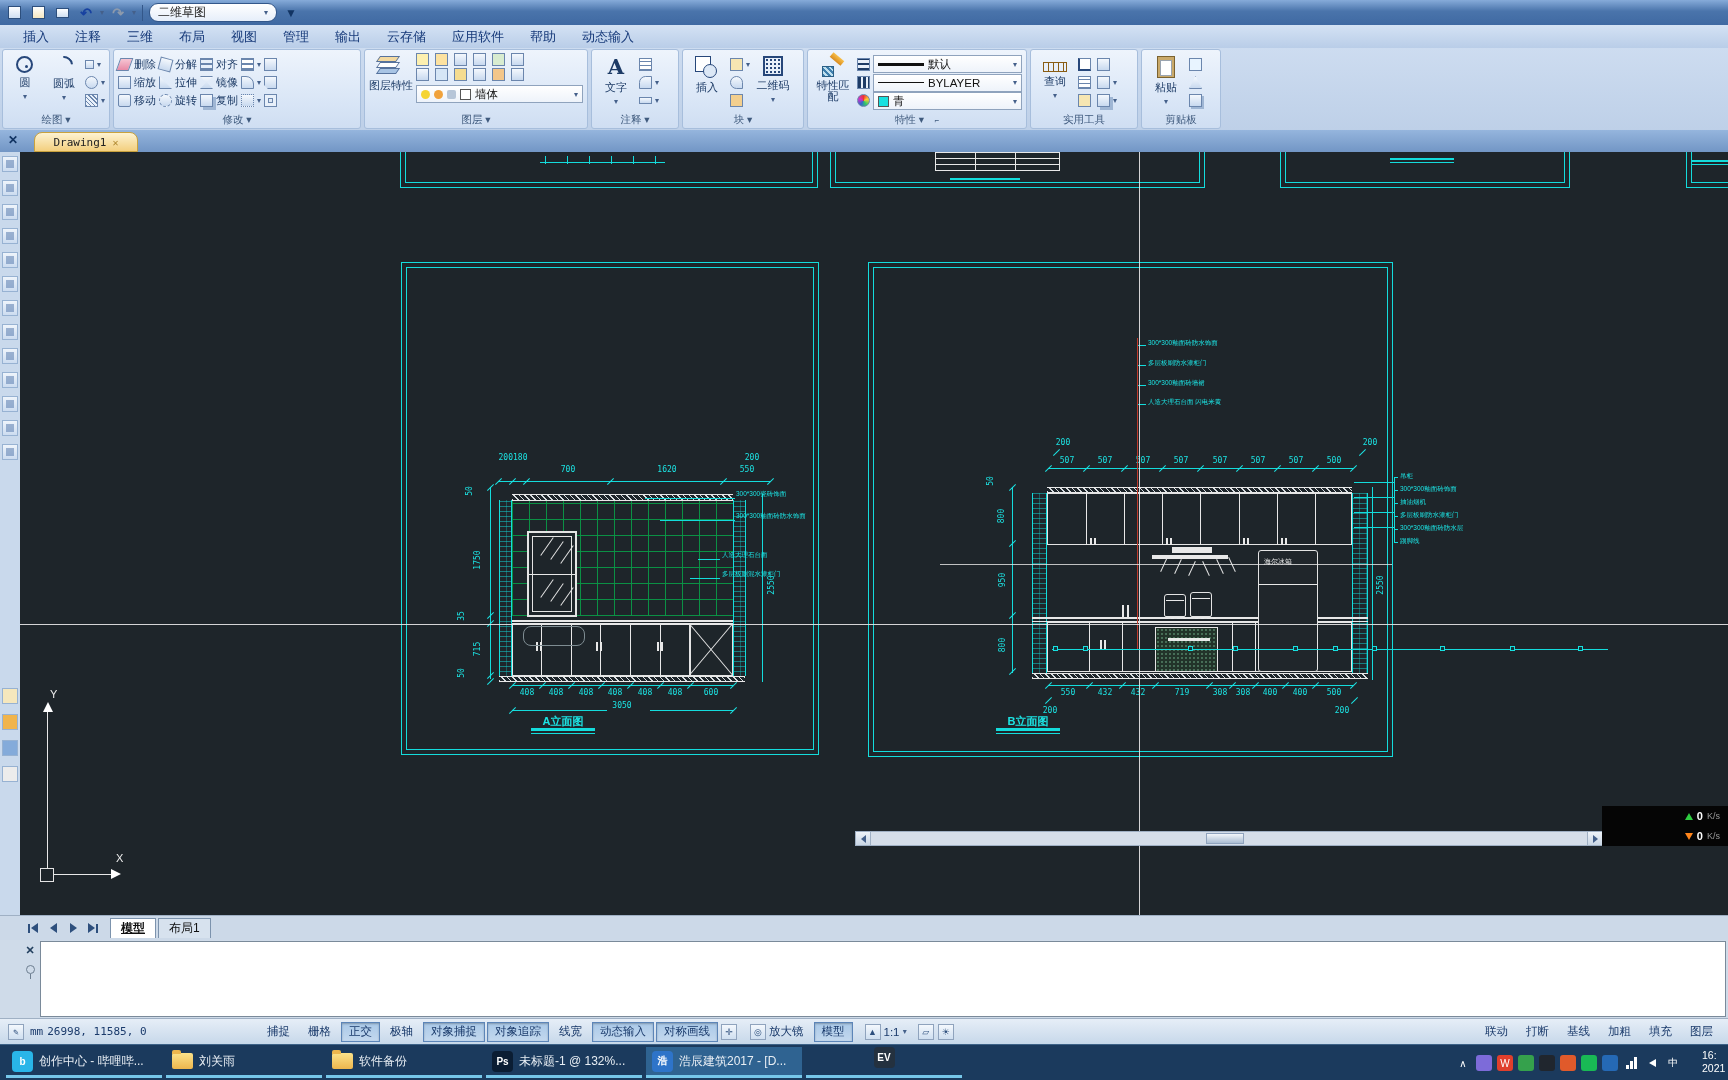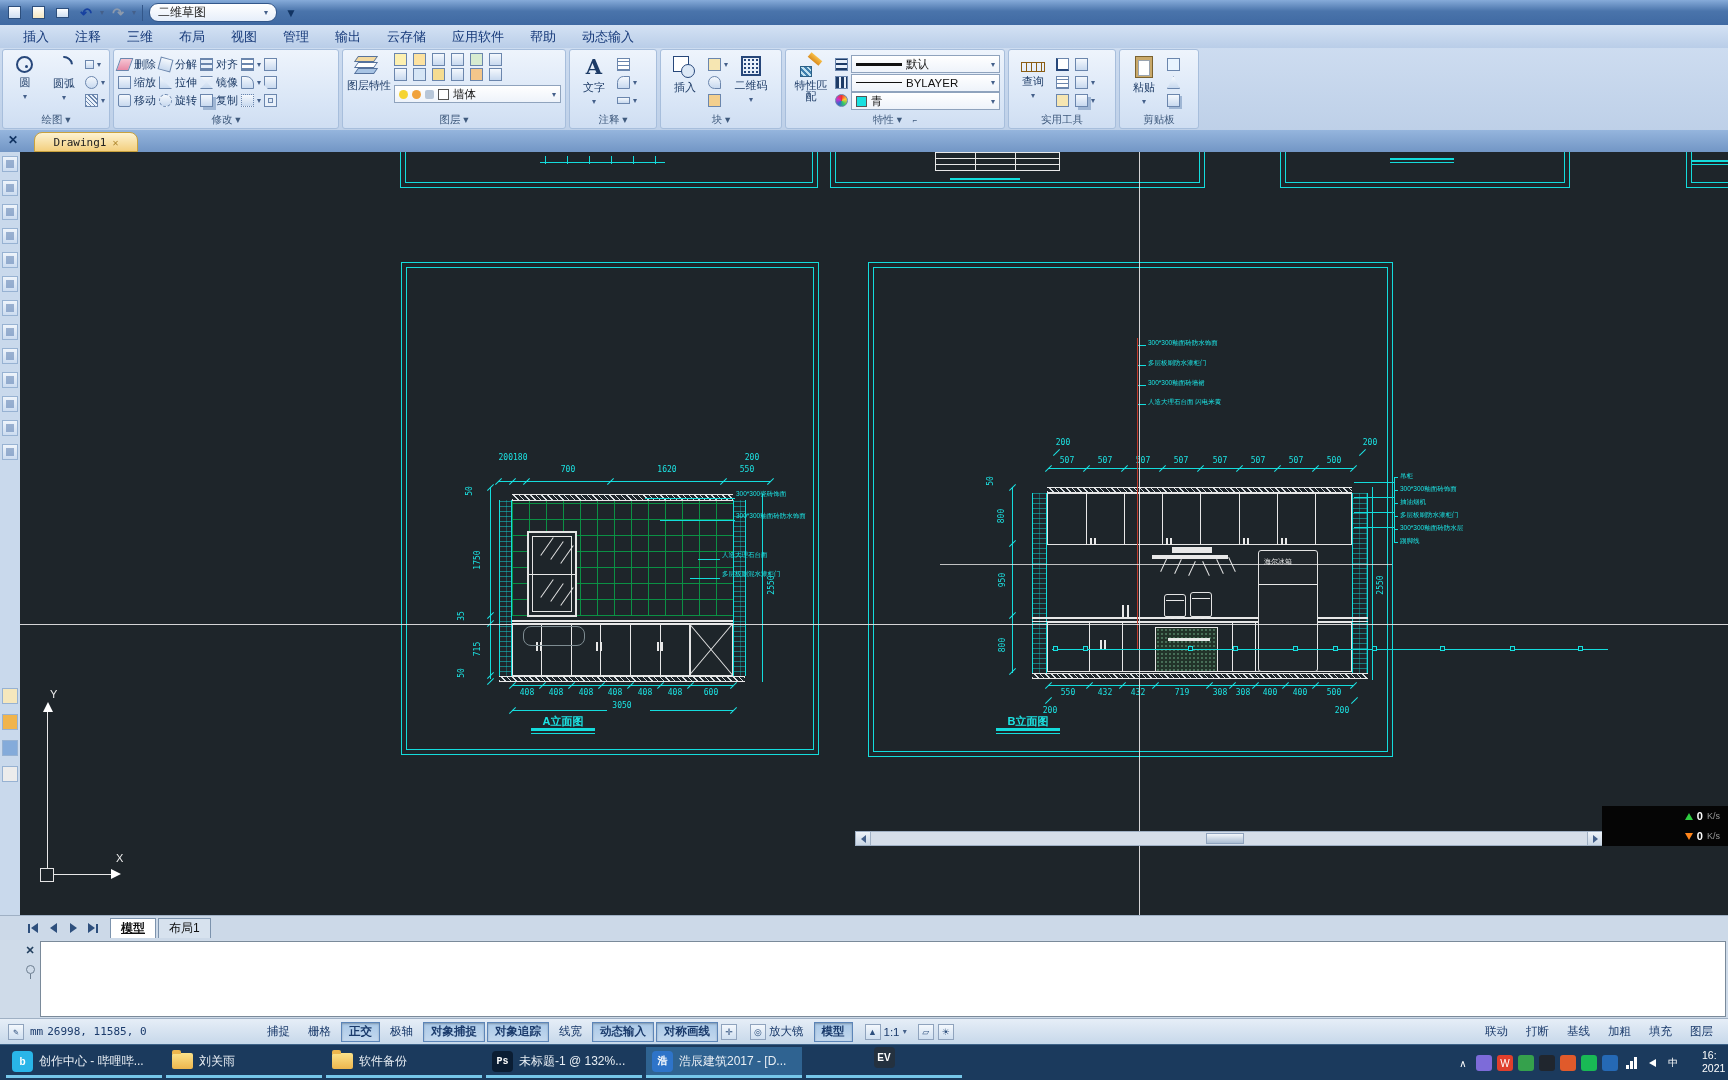--- a/index.html
+++ b/index.html
@@ -99,21 +99,21 @@
   #cmd-x{color:#23405f;font-size:11px;font-weight:bold;}
   .pin{width:9px;height:9px;border:1px solid #6d7e90;border-radius:50%;position:relative;}
   .pin:after{content:"";position:absolute;left:3px;top:8px;width:1px;height:5px;background:#6d7e90;}
   #cmdbox{position:absolute;left:40px;top:1px;width:1686px;height:76px;background:#fff;border:1px solid #7a8a9a;font-family:"DejaVu Sans Mono",monospace;font-size:12.5px;color:#111;padding:1px 6px;}
   .cmdline{height:18px;line-height:18px;white-space:pre;}
   #cmdprompt{border-top:1px solid #b9c2cc;height:19px;line-height:19px;}
   
   #statusbar{position:absolute;left:0;top:1018px;width:1728px;height:26px;background:linear-gradient(#e6eef7,#c7d8ea);border-top:1px solid #9fb0c4;display:flex;align-items:center;font-size:11.5px;color:#1a3a6b;}
   #coords{display:flex;align-items:center;gap:4px;width:258px;padding-left:6px;font-family:"DejaVu Sans Mono",monospace;font-size:11px;}
   .stgl{height:20px;padding:0 7px;display:flex;align-items:center;margin:0 1px;border:1px solid transparent;white-space:nowrap;}
-  .stgl.on{background:linear-gradient(#aac9e8,#c3d8ee);border:1px solid #5c85b8;box-shadow:inset 0 1px 2px rgba(0,0,0,.25);font-weight:bold;}
+  .stgl.on{background:linear-gradient(#aac9e8,#c3d8ee);border:1px solid #5c85b8;box-shadow:inset 0 1px 2px rgba(0,0,0,.25);}
   .sico{width:16px;height:16px;border:1px solid #8fa3bd;background:linear-gradient(#f4f8fd,#cfdff0);margin:0 2px;display:flex;align-items:center;justify-content:center;font-size:9px;color:#2d4f7d;}
   #st-right{margin-left:auto;display:flex;align-items:center;padding-right:6px;}
   
   #taskbar{position:absolute;left:0;top:1044px;width:1728px;height:36px;background:#1b3a5d;border-top:1px solid #3d6287;}
   .titem{position:absolute;top:2px;height:31px;width:156px;display:flex;align-items:center;gap:6px;padding:0 6px;color:#e8eef4;font-size:12px;border-bottom:3px solid #76c7ea;overflow:hidden;white-space:nowrap;}
   .titem.active{background:#2f6391;}
   .tico{width:21px;height:21px;border-radius:4px;flex:0 0 auto;display:flex;align-items:center;justify-content:center;color:#fff;font-size:10px;font-weight:bold;}
   .folder-ico{width:21px;height:16px;background:linear-gradient(#fbe28a,#edb64d);border-radius:2px;position:relative;flex:0 0 auto;}
   .folder-ico:before{content:"";position:absolute;left:0;top:-3px;width:9px;height:4px;background:#edb64d;border-radius:2px 2px 0 0;}
   .tray-ico{position:absolute;top:10px;width:16px;height:16px;border-radius:3px;display:flex;align-items:center;justify-content:center;color:#fff;font-size:10px;}
@@ -187,21 +187,21 @@
             <span class="da">▾</span>
           </span>
       <span class="mrow">
             <span class="mi" style="background:repeating-linear-gradient(45deg,#6b86ad 0 1px,#e8f0fa 1px 3px)"></span>
             <span class="da">▾</span>
           </span>
     </div>
     <div class="plabel"><span>绘图</span> ▾</div>
   </div>
 
-  <div class="panel" style="width:226px">
+  <div class="panel" style="width:248px">
     <div class="mini-col" style="gap:2px">
       <span class="mrow">
             <span class="mi" style="background:linear-gradient(#f6c6d4,#e88aa6);transform:skewX(-20deg)"></span>
             <span>删除</span>
           </span>
       <span class="mrow">
             <span class="mi"></span>
             <span>缩放</span>
           </span>
       <span class="mrow">
@@ -867,21 +867,21 @@
         </div>
         <div class="titem" style="left: 166px;">
           <span class="folder-ico"></span>
           <span>刘关雨</span>
         </div>
         <div class="titem" style="left: 326px;">
           <span class="folder-ico"></span>
           <span>软件备份</span>
         </div>
         <div class="titem" style="left: 486px;">
-          <span class="tico" style="background: rgb(11, 29, 51); font-family: Liberation Mono, monospace;">Ps</span>
+          <span class="tico" style="background: rgb(11, 29, 51);">Ps</span>
           <span>未标题-1 @ 132%...</span>
         </div>
         <div class="titem active" style="left: 646px;">
           <span class="tico" style="background: rgb(46, 116, 201);">浩</span>
           <span>浩辰建筑2017 - [D...</span>
         </div>
         <div class="titem" style="left: 806px; flex-direction: column;">
           <span class="tico" style="background: rgb(36, 49, 63);">EV</span>
           <span>EV录屏</span>
         </div>

